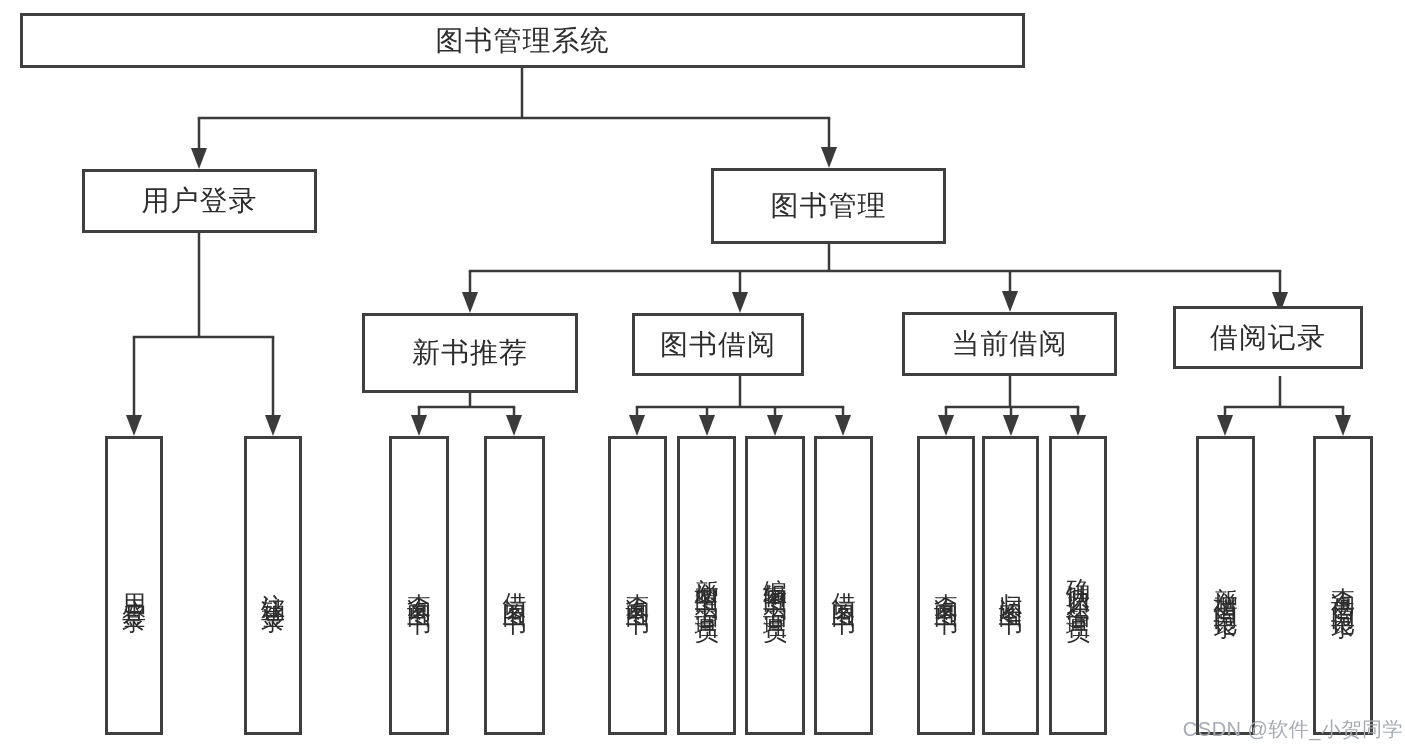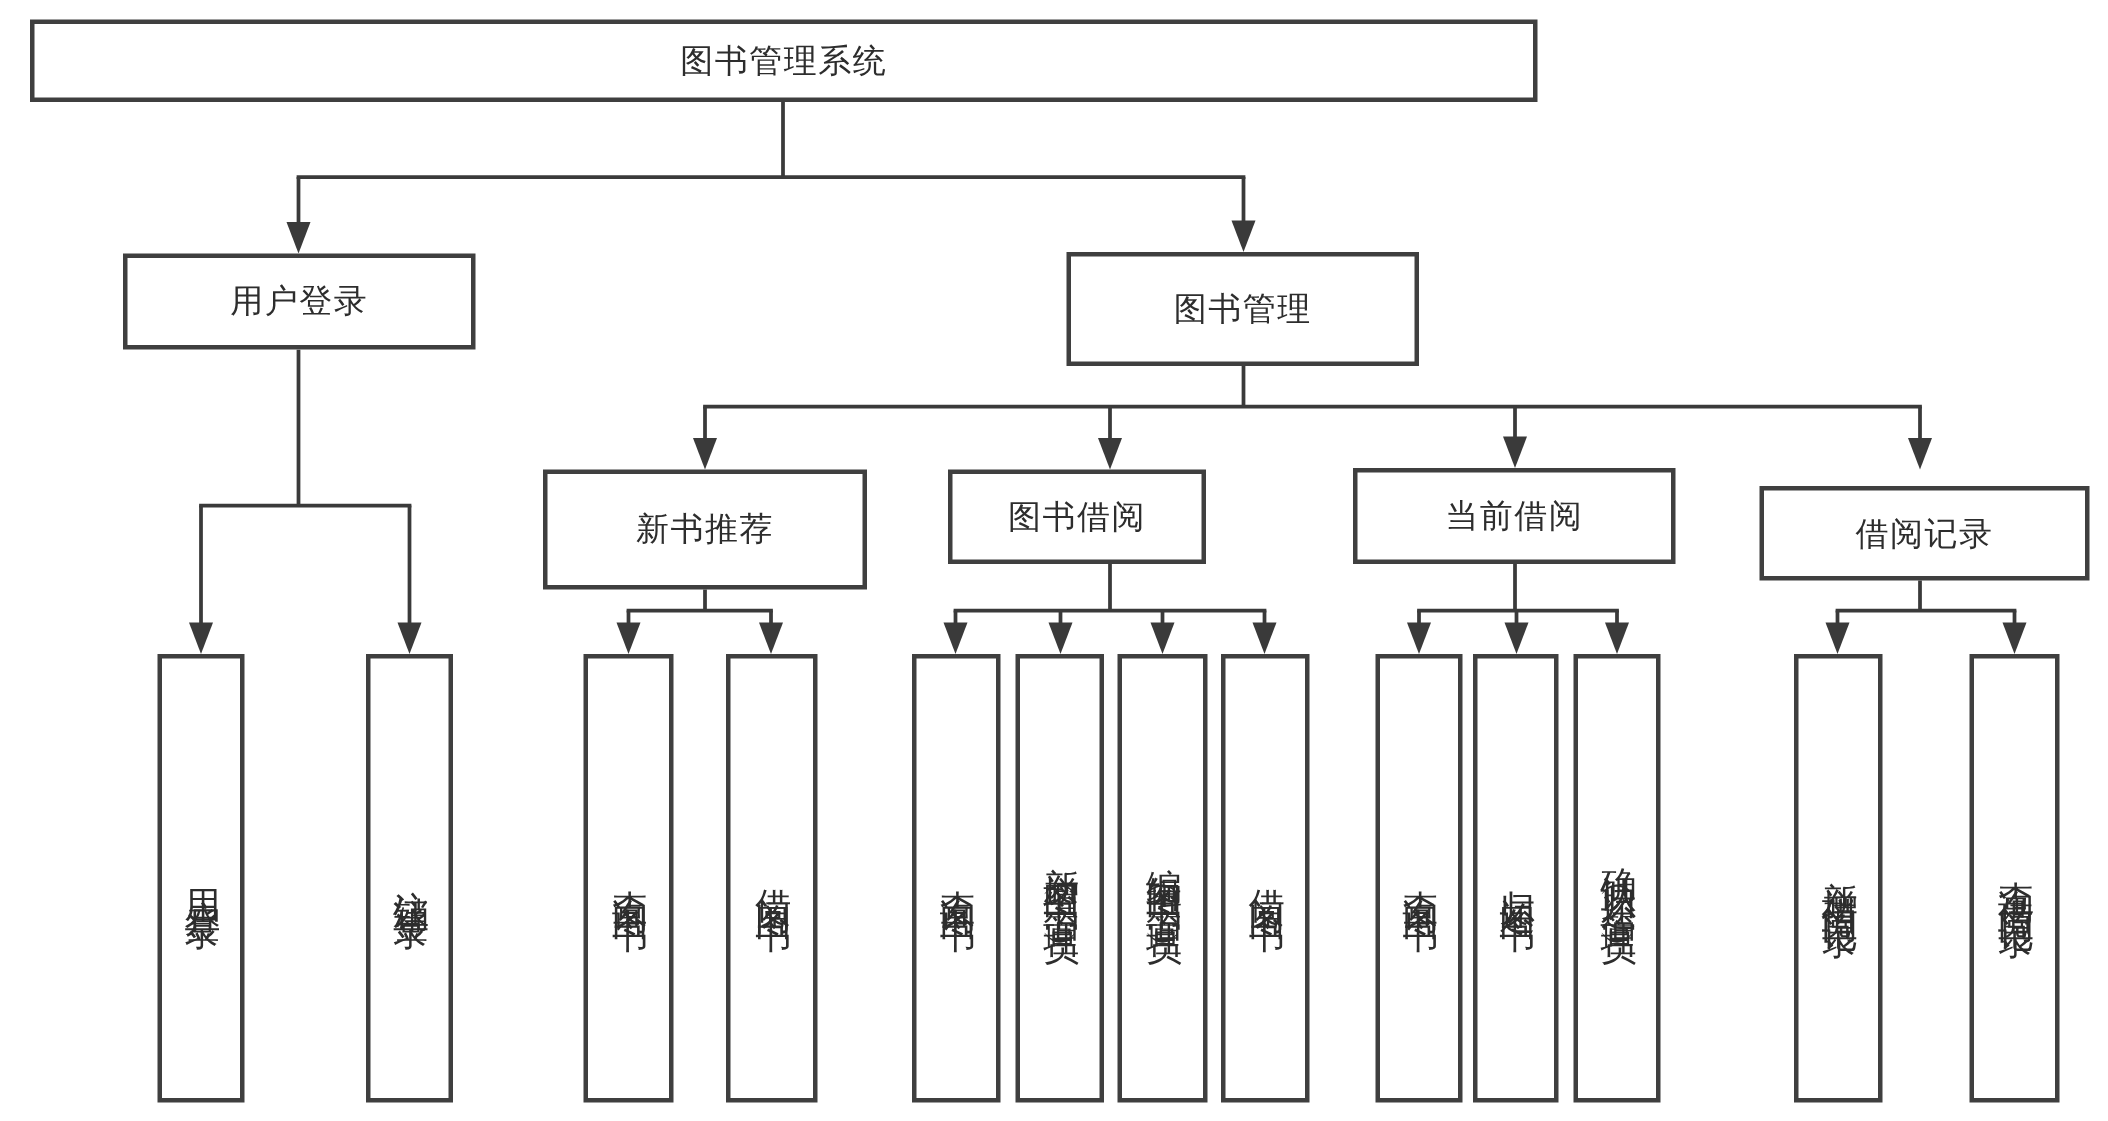--- a/index.html
+++ b/index.html
@@ -19,21 +19,21 @@
   }
   #connectors{position:absolute;left:0;top:0;width:1405px;height:747px;}
   .box{
     position:absolute;
     background:#fff;
     border:3px solid var(--border);
     box-sizing:border-box;
     display:flex;align-items:center;justify-content:center;
     color:var(--text);
   }
-  .hbox{font-size:22px;letter-spacing:1px;white-space:nowrap;}
+  .hbox{font-size:28px;letter-spacing:1px;white-space:nowrap;}
   .vtext{
     writing-mode:vertical-rl;
     text-orientation:mixed;
     font-size:24px;
     line-height:1;
     letter-spacing:6px;
     white-space:nowrap;
   }
   .watermark{
     position:absolute;
@@ -118,21 +118,21 @@
 
   <div class="box hbox" style="left:362px;top:313px;width:216px;height:80px">
     <span>新书推荐</span>
   </div>
   <div class="box hbox" style="left:632px;top:313px;width:172px;height:63px">
     <span>图书借阅</span>
   </div>
   <div class="box hbox" style="left:902px;top:312px;width:215px;height:64px">
     <span>当前借阅</span>
   </div>
-  <div class="box hbox" style="left:1173px;top:324px;width:220px;height:63px">
+  <div class="box hbox" style="left:1173px;top:306px;width:190px;height:63px">
     <span>借阅记录</span>
   </div>
 
   <div class="box" style="left:105px;top:436px;width:58px;height:299px">
     <span class="vtext">用户登录</span>
   </div>
   <div class="box" style="left:244px;top:436px;width:58px;height:299px">
     <span class="vtext">注销登录</span>
   </div>
 
@@ -166,13 +166,14 @@
     <span class="vtext">确认归还（管理员）</span>
   </div>
 
   <div class="box" style="left:1196px;top:436px;width:59px;height:299px">
     <span class="vtext">新增借阅记录</span>
   </div>
   <div class="box" style="left:1313px;top:436px;width:60px;height:299px">
     <span class="vtext">查询借阅记录</span>
   </div>
 
+  <div class="watermark">CSDN @软件_小贺同学</div>
 </div>
 
 </body></html>

